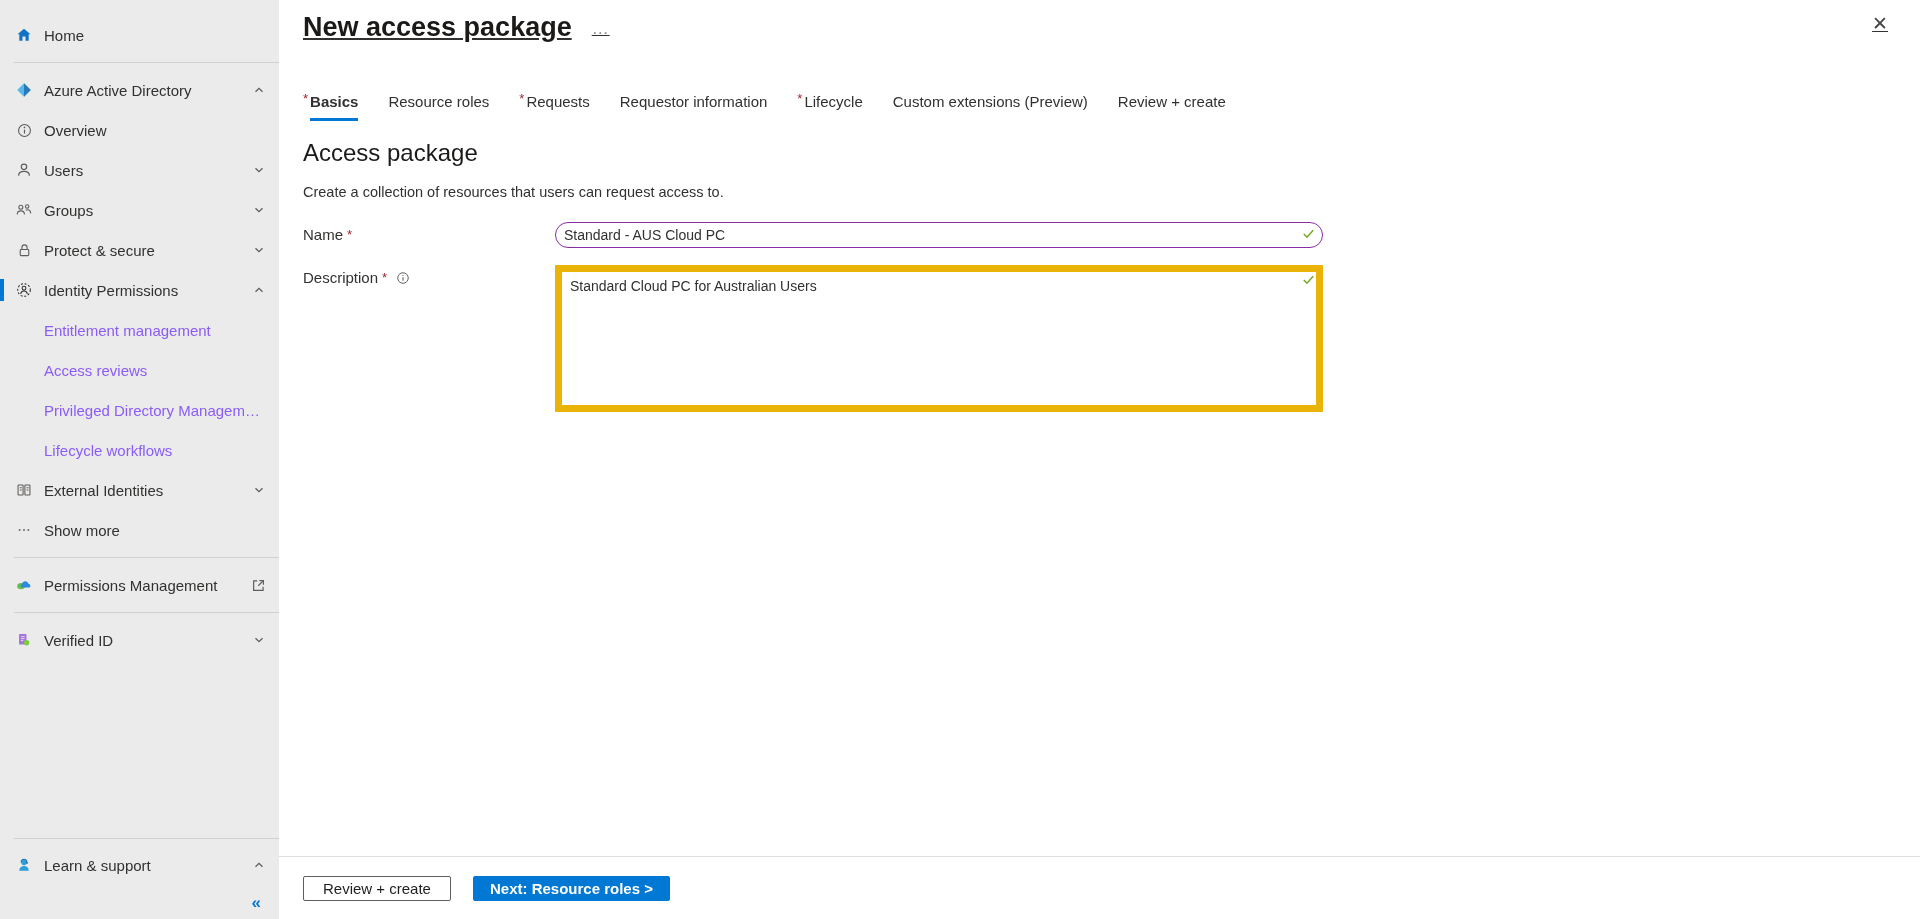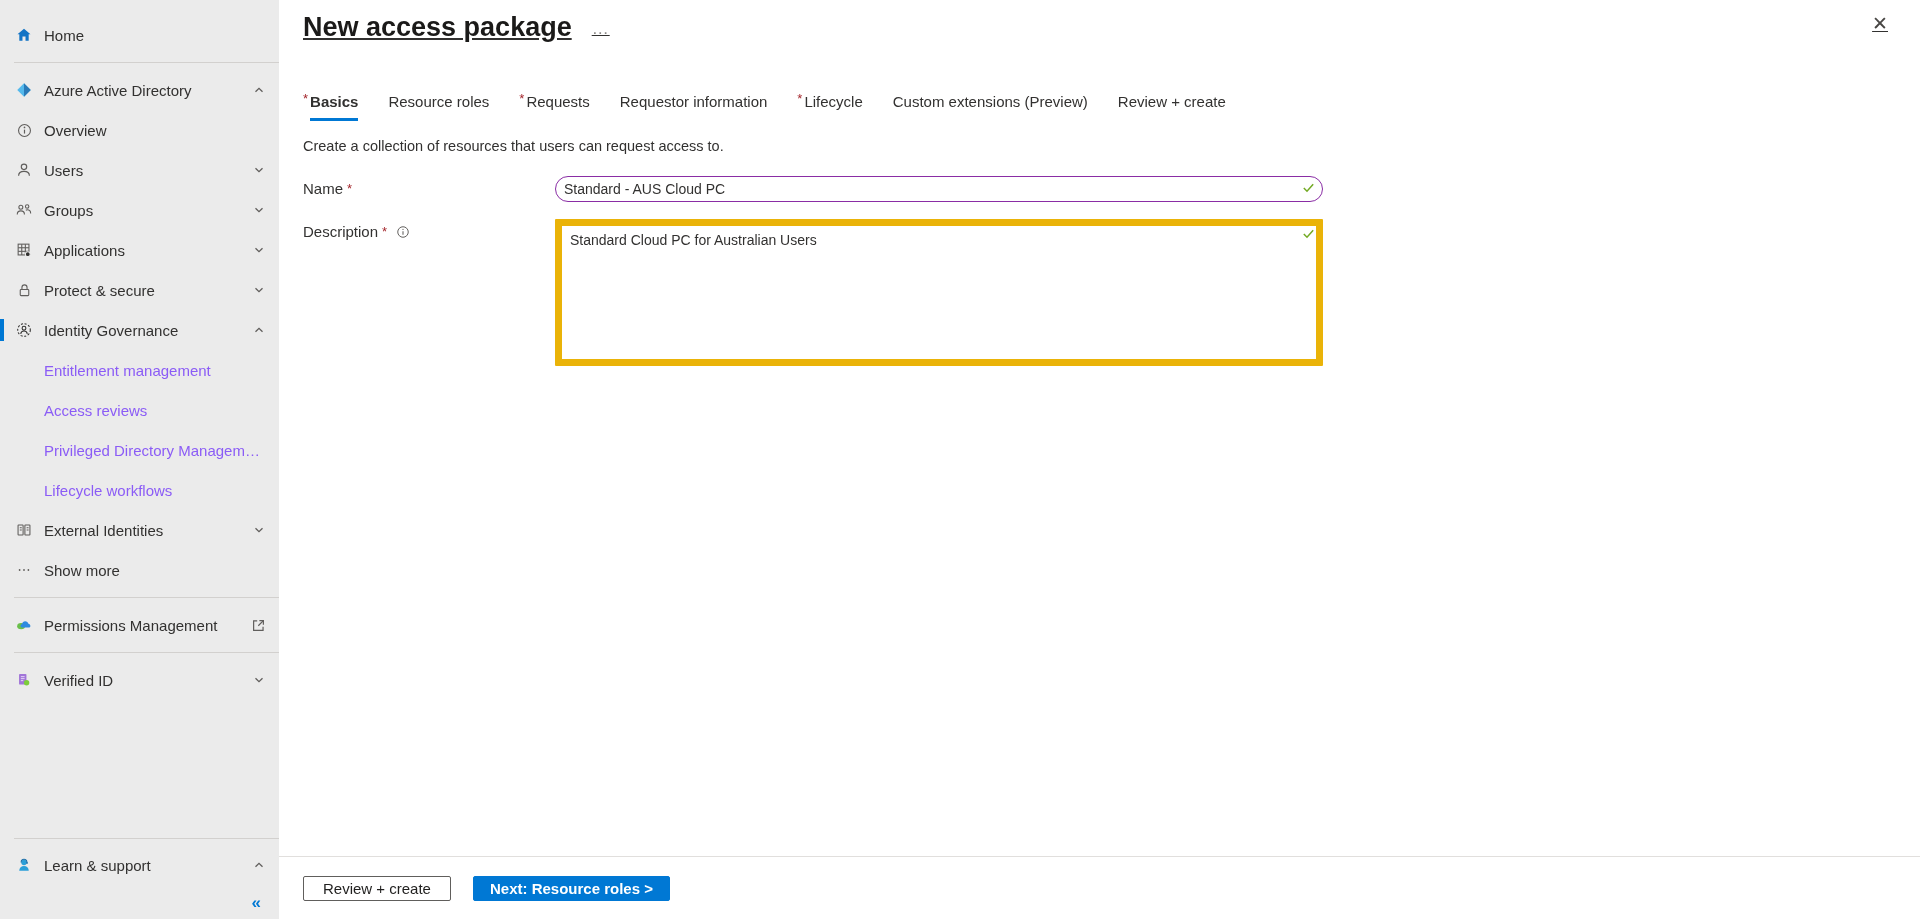--- a/index.html
+++ b/index.html
@@ -35,21 +35,21 @@
   .page-title { font-size:27px; font-weight:600; color:#1b1a19; line-height:38px; }
   .more-btn { margin-left:20px; margin-top:12px; color:#8a8886; font-size:17px; letter-spacing:1px; cursor:pointer; line-height:1; }
   .close-btn { margin-left:auto; color:#484644; font-size:19px; cursor:pointer; padding:6px 8px; line-height:1; font-weight:300; }
   .tabs { display:flex; gap:30px; padding:0 24px; margin-top:46px; align-items:flex-end; }
   .tab { display:flex; align-items:flex-start; cursor:pointer; font-size:15px; color:#323130; }
   .req { color:#a4262c; font-size:13px; margin-right:2px; position:relative; top:-1px; }
   .tab-label { padding-bottom:7px; border-bottom:3px solid transparent; line-height:19px; }
   .tab.selected .tab-label { font-weight:700; border-bottom-color:#0078d4; }
   .content { flex:1; padding:17px 24px 0 24px; }
   .section-title { font-size:24px; font-weight:400; color:#1b1a19; line-height:30px; }
-  .section-subtitle { font-size:14.5px; color:#323130; margin-top:0; }
+  .section-subtitle { font-size:14.5px; color:#323130; margin-top:16px; }
   .form { margin-top:22px; }
   .field-row { display:flex; align-items:flex-start; margin-bottom:17px; }
   .field-label { width:252px; padding-top:4px; font-size:15px; color:#323130; display:flex; align-items:center; }
   .field-label .req { top:0; margin-left:4px; }
   .info-ic { margin-left:7px; display:inline-flex; }
   .input-wrap { position:relative; width:768px; }
   .txt-input {
     width:768px; height:26px; border:1px solid #8a2da5; background:#fff;
     font-family:"Liberation Sans", sans-serif; font-size:14px; color:#323130;
     padding:0 28px 0 8px; outline:none; border-radius:13px;
@@ -136,38 +136,20 @@
     </span>
     <span class="nlabel">Groups</span>
     <span class="chev">
       <svg width="12" height="12" viewBox="0 0 12 12">
           <path d="M2.5 4.2 L6 7.7 L9.5 4.2" fill="none" stroke="#605e5c" stroke-width="1.3"></path>
         </svg>
     </span>
   </div>
 
 
-  <div class="nav-item">
-    <span class="nicon">
-      <svg width="18" height="18" viewBox="0 0 20 20" fill="none" stroke="#605e5c" stroke-width="1.2">
-          <rect x="3.5" y="3.5" width="12" height="12"></rect>
-          <line x1="7.5" y1="3.5" x2="7.5" y2="15.5"></line>
-          <line x1="11.5" y1="3.5" x2="11.5" y2="15.5"></line>
-          <line x1="3.5" y1="7.5" x2="15.5" y2="7.5"></line>
-          <line x1="3.5" y1="11.5" x2="15.5" y2="11.5"></line>
-          <circle cx="14.2" cy="14.6" r="2.7" fill="#323130" stroke="#ebebeb" stroke-width="1.2"></circle>
-        </svg>
-    </span>
-    <span class="nlabel">Applications</span>
-    <span class="chev">
-      <svg width="12" height="12" viewBox="0 0 12 12">
-          <path d="M2.5 4.2 L6 7.7 L9.5 4.2" fill="none" stroke="#605e5c" stroke-width="1.3"></path>
-        </svg>
-    </span>
-  </div>
 
   <div class="nav-item">
     <span class="nicon">
       <svg width="17" height="17" viewBox="0 0 20 20" fill="none" stroke="#605e5c" stroke-width="1.3">
           <rect x="5" y="8.8" width="10" height="7.2" rx="1"></rect>
           <path d="M7 8.8 V6.4 C7 4.7 8.3 3.4 10 3.4 C11.7 3.4 13 4.7 13 6.4 V8.8"></path>
         </svg>
     </span>
     <span class="nlabel">Protect &amp; secure</span>
     <span class="chev">
@@ -178,21 +160,21 @@
   </div>
 
   <div class="nav-item selected">
     <span class="nicon">
       <svg width="18" height="18" viewBox="0 0 20 20" fill="none" stroke="#323130" stroke-width="1.2">
           <circle cx="10" cy="10" r="7" stroke-dasharray="2.3 1.8"></circle>
           <circle cx="10" cy="8" r="2.1"></circle>
           <path d="M6.3 14.3 C6.8 12 8.2 11.2 10 11.2 C11.8 11.2 13.2 12 13.7 14.3"></path>
         </svg>
     </span>
-    <span class="nlabel">Identity Governance</span>
+    <span class="nlabel">Identity Permissions</span>
     <span class="chev">
       <svg width="12" height="12" viewBox="0 0 12 12">
           <path d="M2.5 7.8 L6 4.3 L9.5 7.8" fill="none" stroke="#605e5c" stroke-width="1.3"></path>
         </svg>
     </span>
   </div>
 
   <div class="nav-item sub">
     <span class="nlabel">Entitlement management</span>
   </div>
@@ -323,20 +305,21 @@
     </div>
     <div class="tab">
       <span class="tab-label">Custom extensions (Preview)</span>
     </div>
     <div class="tab">
       <span class="tab-label">Review + create</span>
     </div>
   </div>
 
   <div class="content">
+    <h2 class="section-title">Access package</h2>
     <div class="section-subtitle">Create a collection of resources that users can request access to.</div>
 
     <div class="form">
 
       <div class="field-row">
         <div class="field-label">
           <span>Name</span>
           <span class="req">*</span>
         </div>
         <div class="input-wrap">

